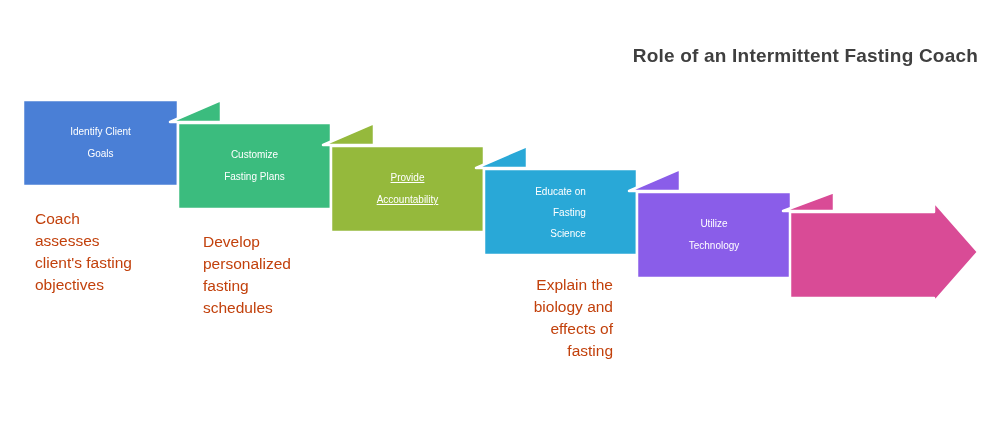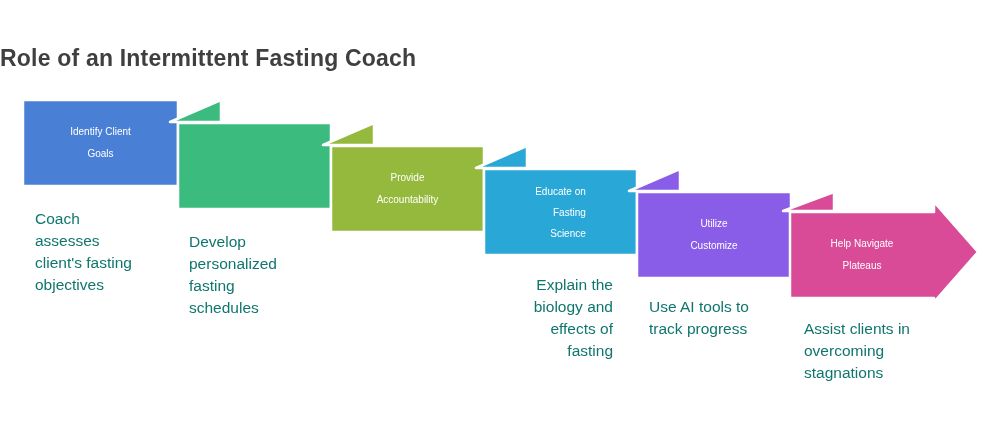--- a/index.html
+++ b/index.html
@@ -6,39 +6,39 @@
   .canvas{
     position:relative;
     width:1000px;height:430px;
     background:#ffffff;
     overflow:hidden;
     font-family:"Liberation Sans", sans-serif;
   }
   .page-title{
     position:absolute;
     left:0;top:45px;width:978px;
-    text-align:left;
-    font-size:23px;
+    text-align:right;
+    font-size:19px;
     font-weight:700;
     color:#3f3f3f;
     letter-spacing:.2px;
   }
   .steps-svg{position:absolute;left:0;top:0;}
   .box-label{
     position:absolute;
     display:flex;align-items:center;justify-content:center;
     text-align:center;
     color:#ffffff;
     font-size:10px;
     line-height:22px;
     white-space:pre-line;
   }
   .step-desc{
     position:absolute;
-    color:#0f766e;
+    color:#c2410c;
     font-size:15.5px;
     line-height:22px;
     white-space:pre-line;
   }
 </style>
 </head>
 <body>
 
 <div class="canvas">
 
@@ -64,41 +64,36 @@
 
     <rect x="637" y="192" width="154" height="86" stroke="#ffffff" stroke-width="2.5" fill="#8a5de9"></rect>
 
     <polygon points="783,211 834,192 834,211" stroke="#ffffff" stroke-width="2.5" stroke-linejoin="round" fill="#d94b96"></polygon>
 
     <polygon points="790,212 934,212 934,202 978,252 934,302 934,298 790,298" stroke="#ffffff" stroke-width="2.5" stroke-linejoin="round" fill="#d94b96"></polygon>
   </svg>
 
   <div class="box-label" style="left:23px;top:100px;width:155px;height:86px;">Identify Client
 Goals</div>
-  <div class="box-label" style="left:331px;top:146px;width:153px;height:86px;">Provide
+  <div class="box-label" style="left:178px;top:123px;width:153px;height:86px;">Customize
+Fasting Plans</div>
+  <div class="box-label" style="left:331px;top:146px;width:153px;height:86px;text-decoration:underline;">Provide
 Accountability</div>
   <div class="box-label" style="left:484px;top:169px;width:153px;height:86px;line-height:21px;text-align:right;">Educate on
 Fasting
 Science</div>
   <div class="box-label" style="left:637px;top:192px;width:154px;height:86px;">Utilize
-Customize</div>
-  <div class="box-label" style="left:790px;top:212px;width:144px;height:86px;">Help Navigate
-Plateaus</div>
+Technology</div>
 
   <div class="step-desc" style="left:35px;top:208px;width:145px;">Coach
 assesses
 client's fasting
 objectives</div>
-  <div class="step-desc" style="left:189px;top:231px;width:145px;">Develop
+  <div class="step-desc" style="left:203px;top:231px;width:145px;">Develop
 personalized
 fasting
 schedules</div>
   <div class="step-desc" style="left:468px;top:274px;width:145px;text-align:right;">Explain the
 biology and
 effects of
 fasting</div>
-  <div class="step-desc" style="left:649px;top:296px;width:150px;">Use AI tools to
-track progress</div>
-  <div class="step-desc" style="left:804px;top:318px;width:150px;">Assist clients in
-overcoming
-stagnations</div>
 
 </div>
 
 </body></html>

